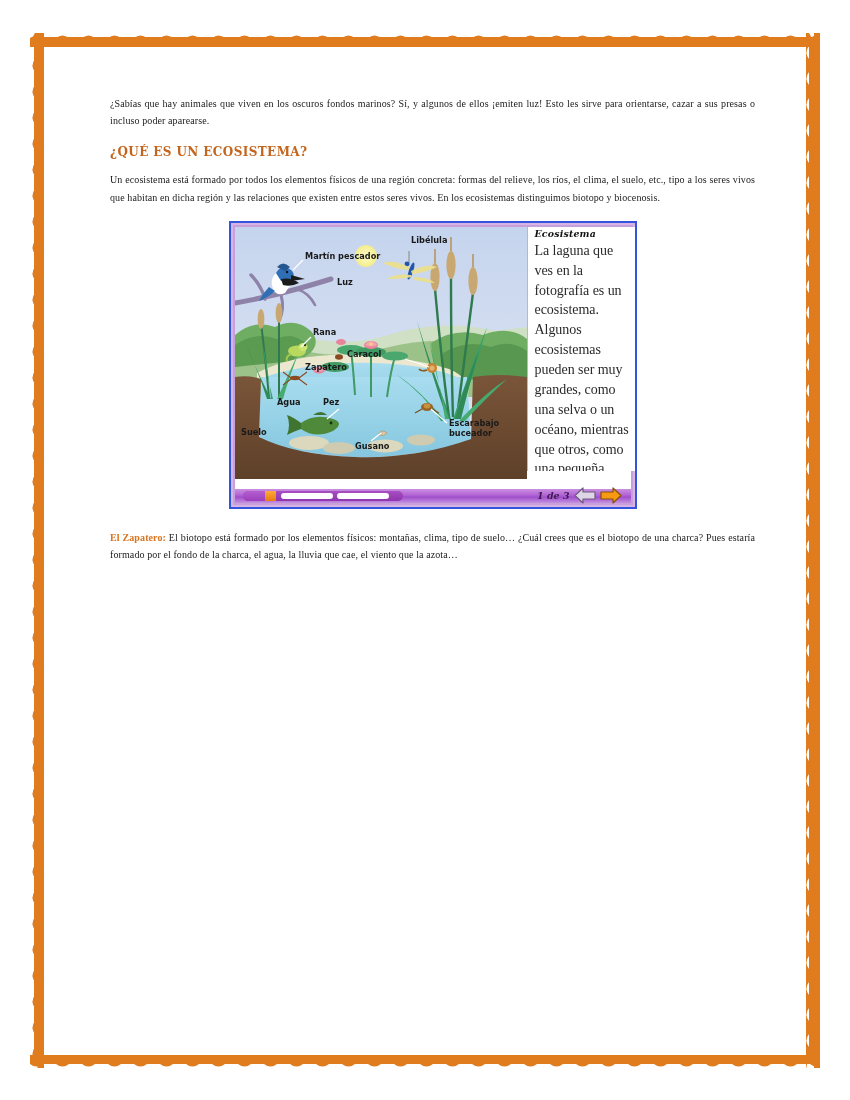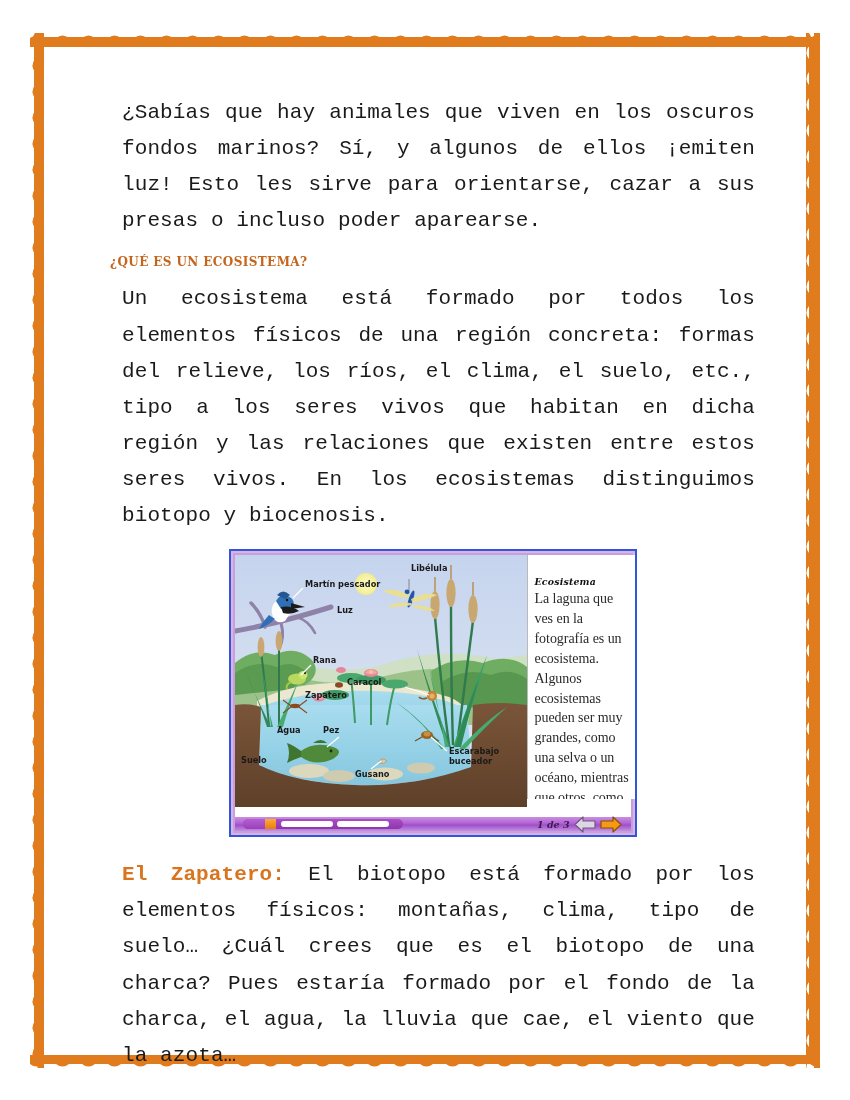--- a/index.html
+++ b/index.html
@@ -56,26 +56,26 @@
         to bottom,
         #141414 0px, #141414 2px,
         rgba(255,255,255,0) 2px, rgba(255,255,255,0) 5px);
     -webkit-background-clip: text;
     background-clip: text;
     transform: scaleX(1.04);
   }
 
   
   p.body-text {
-    font-family: Liberation Mono, monospace;
-    font-size: 21px;
+    font-family: Liberation Serif, serif;
+    font-size: 10px;
     line-height: 1.72;
     color: #1a1a1a;
     text-align: justify;
-    margin: 0 0 15px 12px;
+    margin: 0 0 15px 0;
     letter-spacing: .1px;
   }
   h2.section-heading {
     font-family: "DejaVu Serif", serif;
     font-size: 12px;
     font-weight: bold;
     letter-spacing: .4px;
     color: #c4651d;
     margin: 16px 0 12px 0;
   }
@@ -111,21 +111,21 @@
   #eco-stage svg { display: block; width: 292px; height: 252px; }
 
   
   #eco-panel {
     position: absolute;
     left: 292px;
     top: 0;
     width: 108px;
     height: 244px;
     box-sizing: border-box;
-    padding: 21px 5px 0 7px;
+    padding: 1px 5px 0 7px;
     background: #ffffff;
     border-left: 1px solid #b9b9b9;
     overflow: hidden;
   }
   #eco-panel-title {
     font-family: "DejaVu Serif", serif;
     font-style: italic;
     font-weight: bold;
     font-size: 9.4px;
     color: #111;

